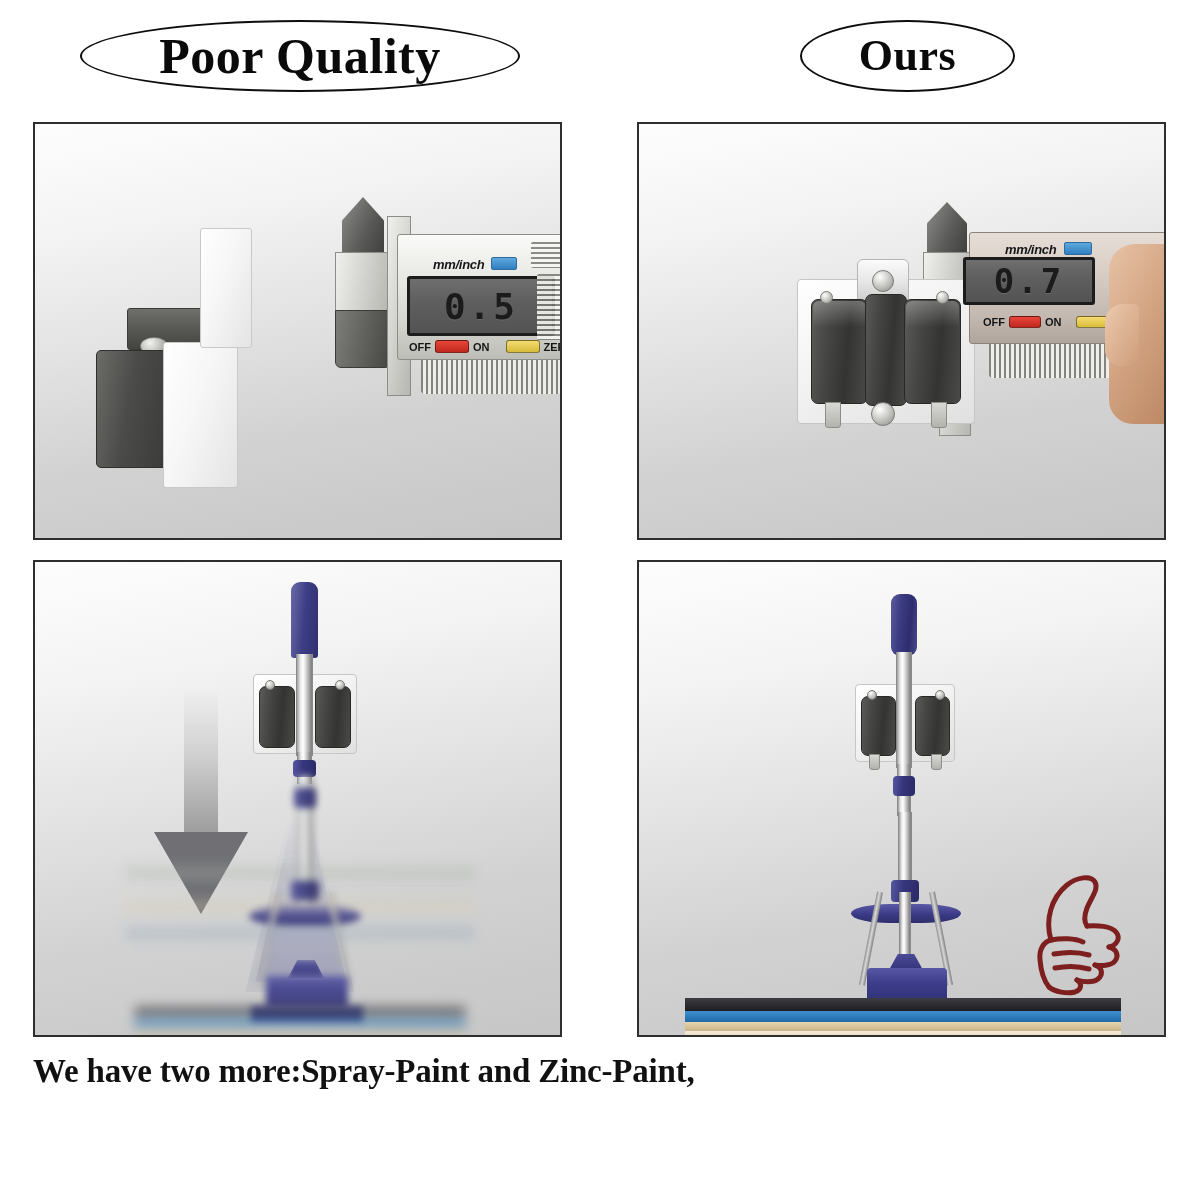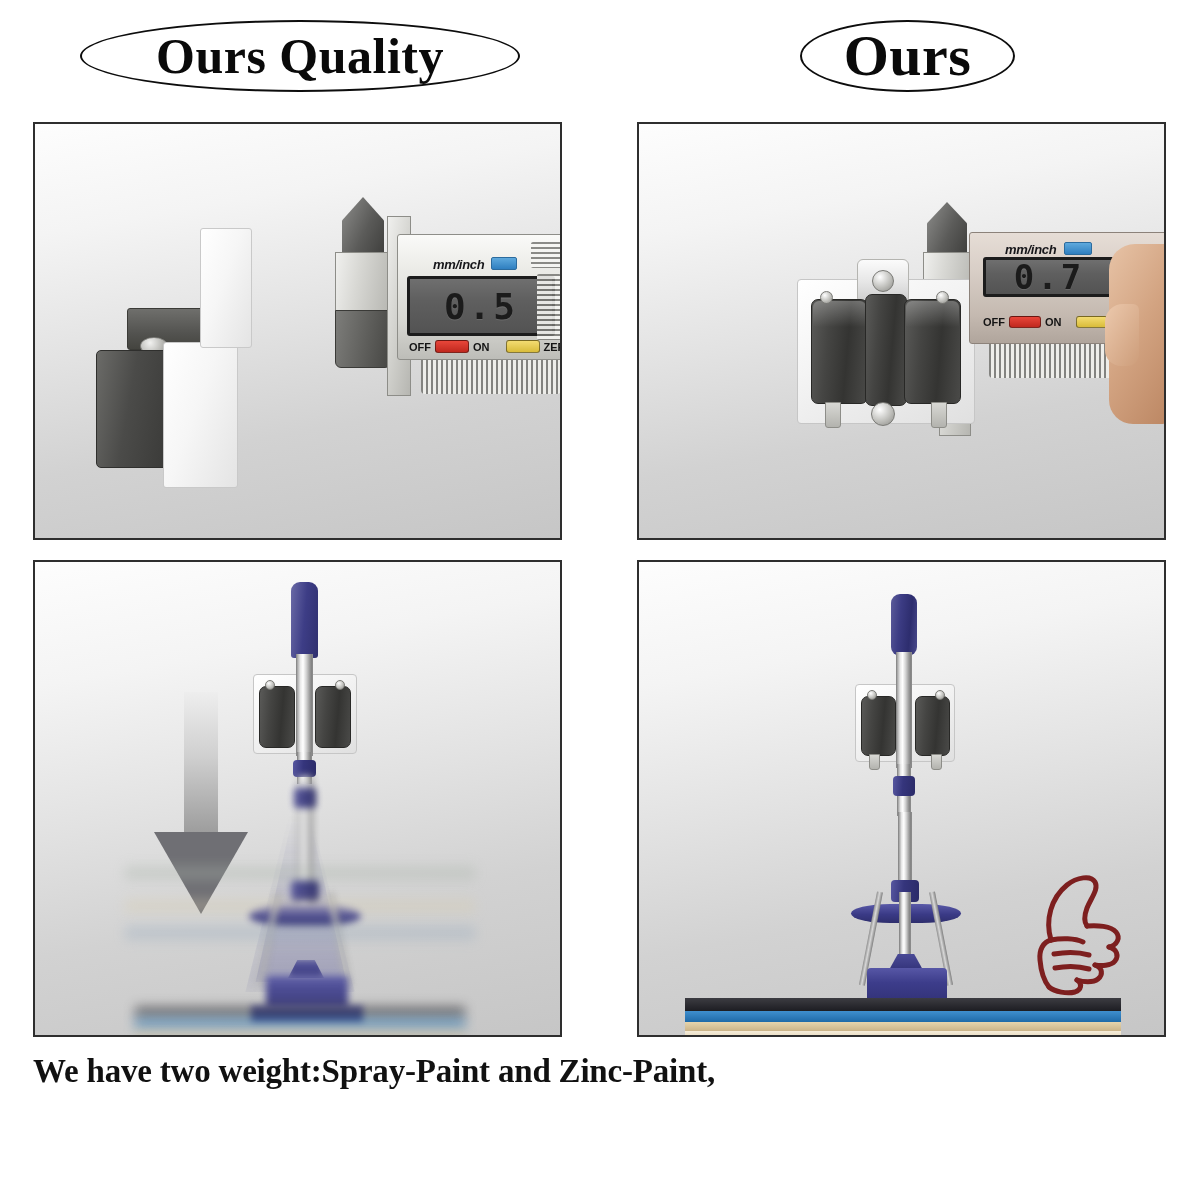--- a/index.html
+++ b/index.html
@@ -26,21 +26,21 @@
   .title-badge span{
     font-family:"Liberation Serif", serif;
     font-weight:bold;
     color:#0a0a0a;
     letter-spacing:0.5px;
     line-height:1;
   }
   #badge-poor{ left:80px; top:20px; width:440px; height:72px; }
   #badge-poor span{ font-size:50px; }
   #badge-ours{ left:800px; top:20px; width:215px; height:72px; }
-  #badge-ours span{ font-size:58px; }
+  #badge-ours span{ font-size:44px; }
 
   
   .panel{
     position:absolute;
     border:2px solid #2e2e2e;
     box-sizing:border-box;
     overflow:hidden;
     background:linear-gradient(170deg,#fdfdfd 0%,#f4f4f4 22%,#e2e2e2 48%,#d2d2d2 70%,#c6c6c6 100%);
   }
   #panel-tl{ left:33px;  top:122px; width:529px; height:418px; }
@@ -303,21 +303,21 @@
     color:#111111;
     letter-spacing:-0.2px;
   }
   .caption div{ white-space:nowrap; }
 </style>
 </head>
 <body>
 
 <div class="header-row">
   <div class="title-badge" id="badge-poor">
-    <span>Ours Quality</span>
+    <span>Poor Quality</span>
   </div>
   <div class="title-badge" id="badge-ours">
     <span>Ours</span>
   </div>
 </div>
 
 <div class="panel" id="panel-tl">
   <div class="panel-inner">
 
     <div class="jaw-tip" style="left:307px;top:73px;width:42px;height:62px;"></div>
@@ -369,21 +369,21 @@
 
     <div class="oh-bolt" style="left:181px;top:167px;width:13px;height:13px;"></div>
     <div class="oh-bolt" style="left:297px;top:167px;width:13px;height:13px;"></div>
     <div class="oh-foot" style="left:186px;top:278px;width:16px;height:26px;"></div>
     <div class="oh-foot" style="left:292px;top:278px;width:16px;height:26px;"></div>
     <div class="oh-bolt" style="left:232px;top:278px;width:24px;height:24px;"></div>
 
     <div class="cal-head warm" style="left:330px;top:108px;width:200px;height:112px;"></div>
     <div class="cal-label" style="left:366px;top:118px;font-size:13px;">mm/inch</div>
     <div class="cal-switch" style="left:425px;top:118px;width:26px;height:11px;"></div>
-    <div class="lcd" style="left:344px;top:133px;width:132px;height:40px;text-align:center;">
+    <div class="lcd" style="left:324px;top:133px;width:132px;height:48px;text-align:center;">
       <span class="lcd-digits" style="font-size:34px;">0.7</span>
     </div>
     <div class="cal-fins" style="left:477px;top:128px;width:48px;height:66px;"></div>
     <div class="cal-arrow" style="left:488px;top:148px;"></div>
     <div class="btnrow" style="left:344px;top:192px;font-size:11px;">
       <span>OFF</span>
       <span class="btn-pill btn-red" style="width:30px;height:10px;margin:0 4px;"></span>
       <span>ON</span>
       <span class="btn-pill btn-yel" style="width:30px;height:10px;margin:0 3px 0 14px;"></span>
       <span>ZERO</span>
@@ -507,14 +507,14 @@
           <path d="M30 78 C40 76 54 76 62 80"></path>
           <path d="M33 92 C44 90 58 90 68 93"></path>
           <path d="M34 106 C44 104 58 104 68 107"></path>
         </g>
       </svg>
     </div>
   </div>
 </div>
 
 <div class="caption">
-  <div>We have two weight:Spray-Paint and Zinc-Paint,</div>
+  <div>We have two more:Spray-Paint and Zinc-Paint,</div>
 </div>
 
 </body></html>

